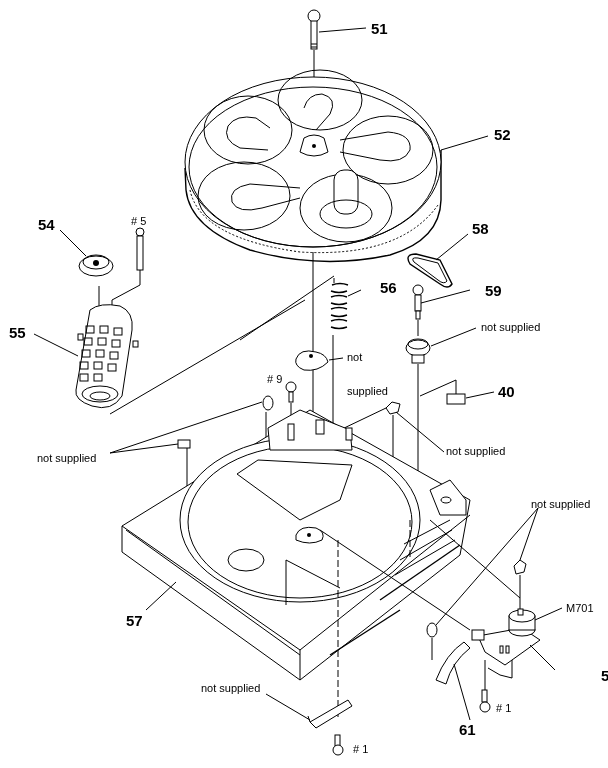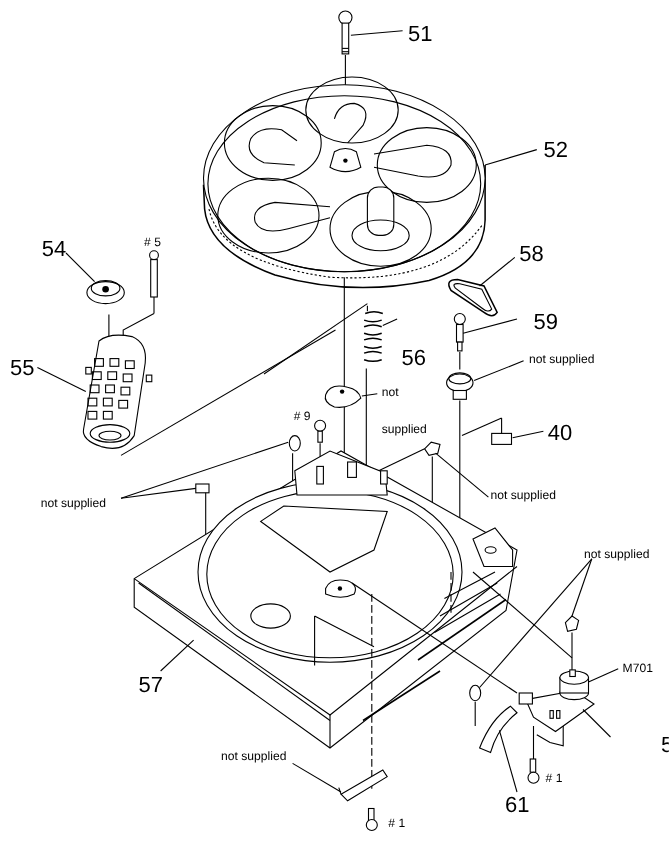--- a/index.html
+++ b/index.html
@@ -3,21 +3,21 @@
 <meta charset="utf-8">
 <style>
   html, body { margin: 0; padding: 0; background: #ffffff; }
   body { width: 608px; height: 768px; position: relative; overflow: hidden; font-family: "Liberation Sans", sans-serif; }
   #canvas { position: absolute; left: 0; top: 0; width: 608px; height: 768px; }
   .ln { stroke: #000; stroke-width: 1; fill: none; }
   .ln2 { stroke: #000; stroke-width: 1.4; fill: none; }
   .fillw { fill: #fff; stroke: #000; stroke-width: 1; }
   .dash { stroke: #000; stroke-width: 1; fill: none; stroke-dasharray: 7 3; }
   .lbl { position: absolute; color: #000; white-space: nowrap; line-height: 1; }
-  .num { font-weight: normal; font-size: 20px; }
+  .num { font-weight: bold; font-size: 15px; }
   .ns { font-size: 11px; }
   .scr { font-size: 11px; }
 </style>
 </head>
 <body>
 
 <svg id="canvas" viewBox="0 0 608 768" xmlns="http://www.w3.org/2000/svg">
 
   <g>
     <circle class="fillw" cx="314" cy="16" r="6"></circle>
@@ -244,21 +244,21 @@
     <rect class="fillw" x="335" y="735" width="5" height="11"></rect>
     <circle class="fillw" cx="338" cy="750" r="5"></circle>
   </g>
 </svg>
 
 <div class="lbl num" style="left:371px;top:21px;">51</div>
 <div class="lbl num" style="left:494px;top:127px;">52</div>
 <div class="lbl num" style="left:562px;top:668px;margin-left:39px;">53</div>
 <div class="lbl num" style="left:38px;top:217px;">54</div>
 <div class="lbl num" style="left:9px;top:325px;">55</div>
-<div class="lbl num" style="left:365px;top:280px;margin-top:36px;">56</div>
+<div class="lbl num" style="left:380px;top:280px;">56</div>
 <div class="lbl num" style="left:126px;top:613px;">57</div>
 <div class="lbl num" style="left:472px;top:221px;text-align:center;">58</div>
 <div class="lbl num" style="left:485px;top:283px;">59</div>
 <div class="lbl num" style="left:498px;top:384px;">40</div>
 <div class="lbl num" style="left:459px;top:722px;text-align:center;">61</div>
 <div class="lbl ns" style="left:566px;top:603px;">M701</div>
 
 <div class="lbl scr" style="left:131px;top:216px;"># 5</div>
 <div class="lbl scr" style="left:267px;top:374px;"># 9</div>
 <div class="lbl scr" style="left:496px;top:703px;"># 1</div>

